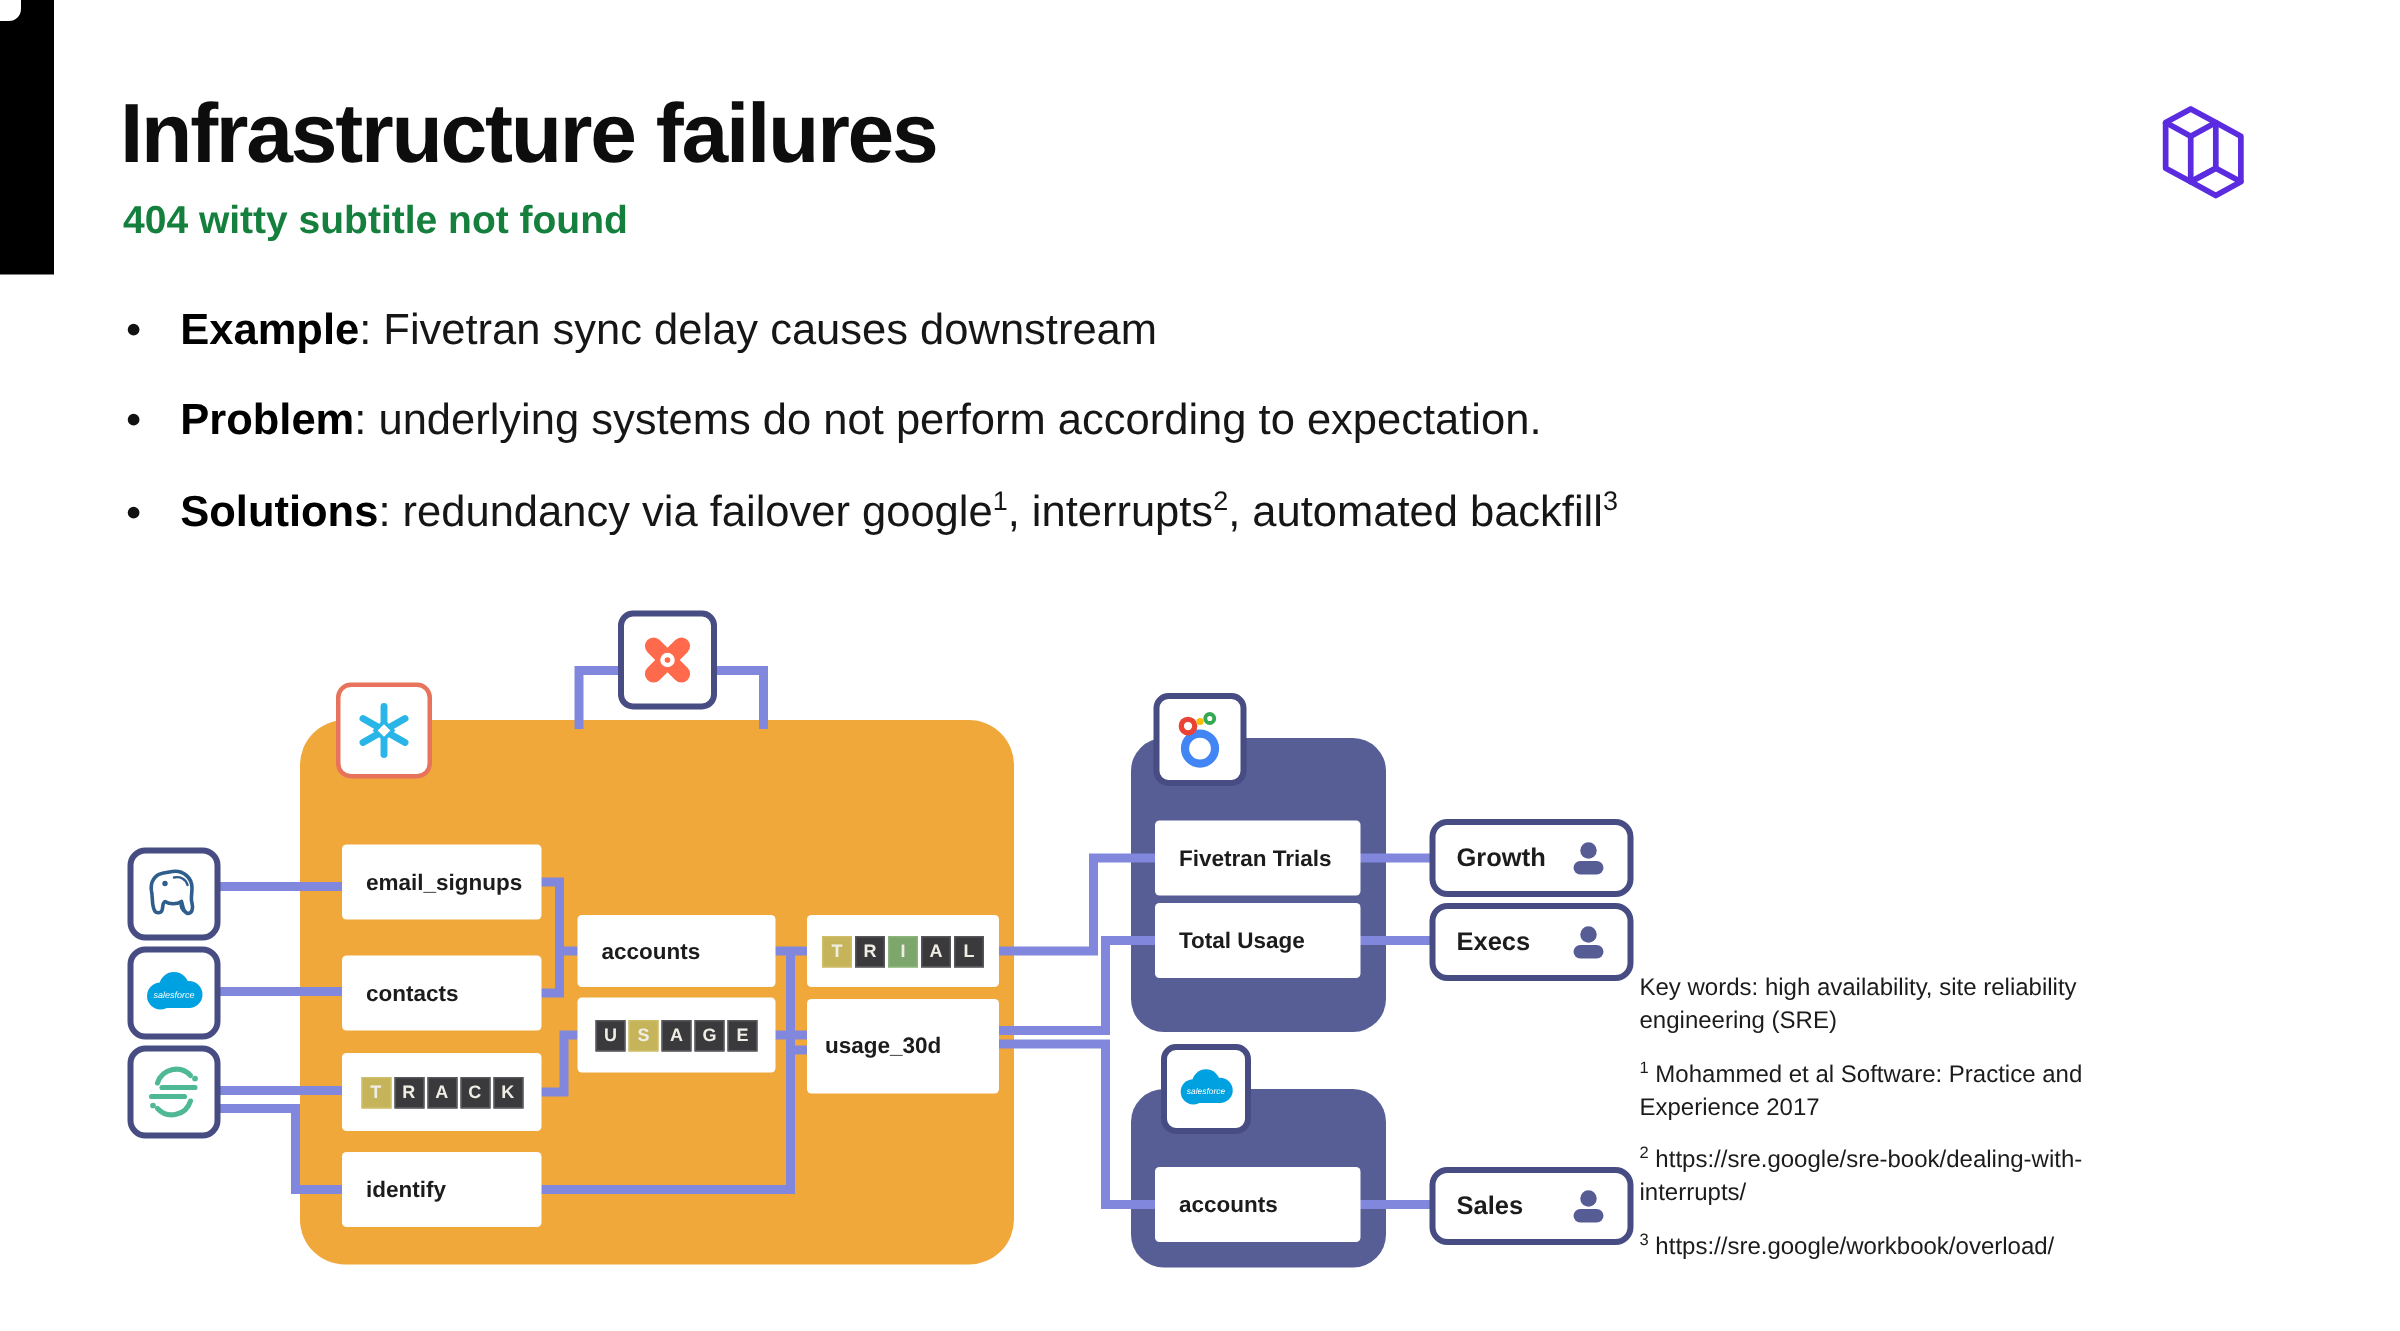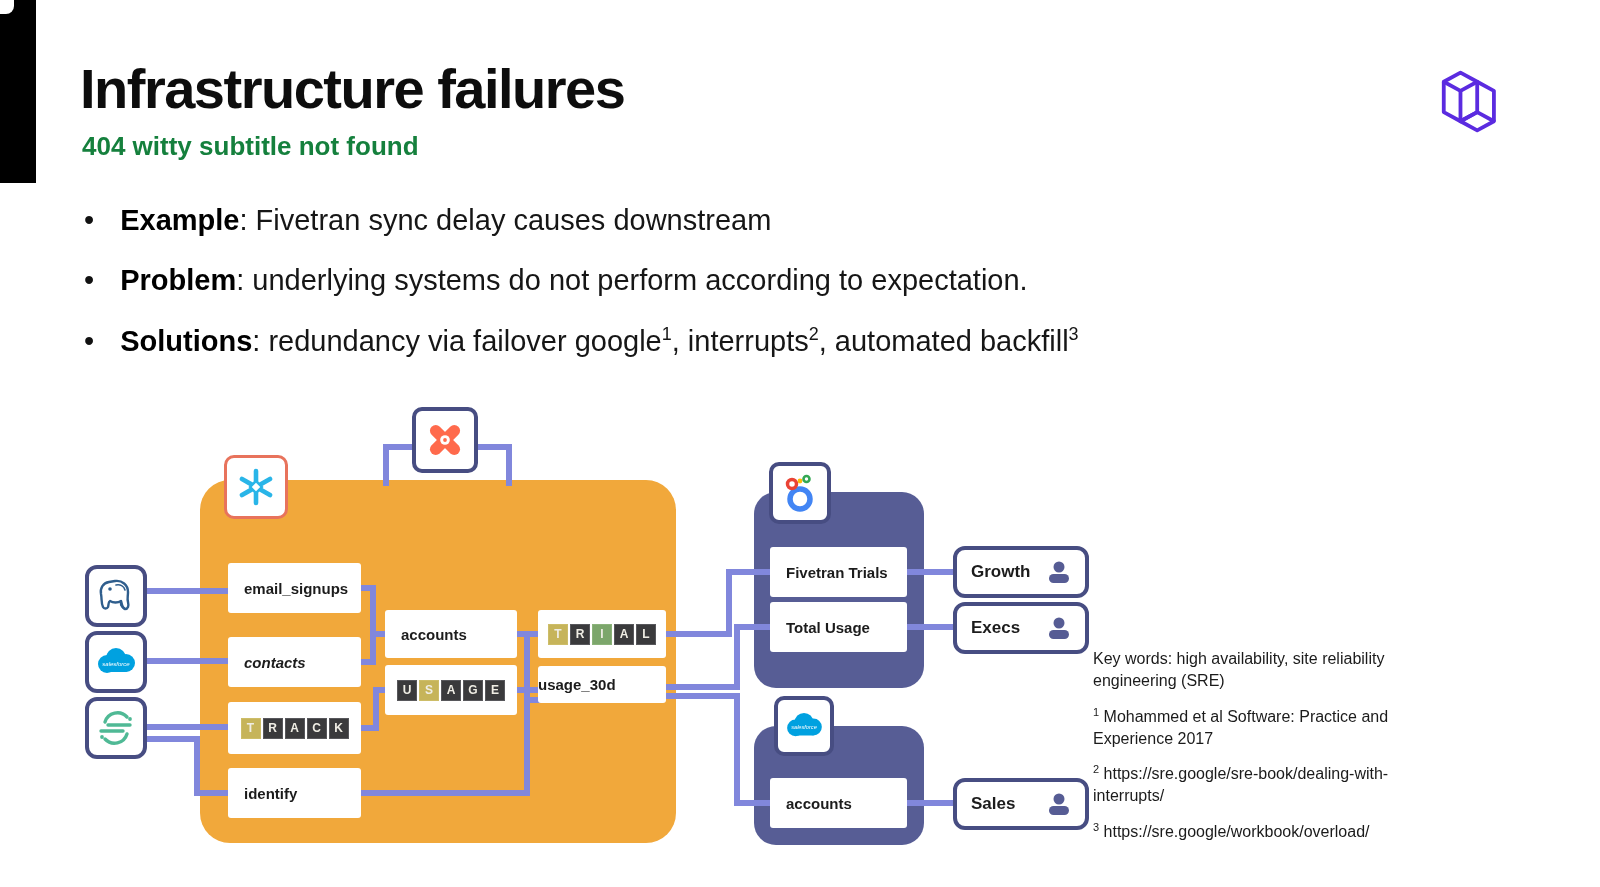--- a/index.html
+++ b/index.html
@@ -115,21 +115,21 @@
     <polyline class="conn" points="660,696 737,696 737,803 776,803"></polyline>
     <polyline class="conn" points="898,572 958,572"></polyline>
     <polyline class="conn" points="898,627 958,627"></polyline>
     <polyline class="conn" points="898,803 958,803"></polyline>
     <polyline class="conn" points="386,486 386,447 509,447 509,486"></polyline>
   </svg>
 
   <div class="abs tbox z3" style="left:228px;top:563px;width:133px;height:50px;">
       <span>email_signups</span>
     </div>
-  <div class="abs tbox z3" style="left:228px;top:637px;width:133px;height:50px;font-style:italic;">
+  <div class="abs tbox z3" style="left:228px;top:637px;width:133px;height:50px;">
       <span>contacts</span>
     </div>
   <div class="abs tbox tiles z3" style="left:228px;top:702px;width:133px;height:52px;">
     <div class="tile-row">
       <span class="tile tile-yellow">T</span>
       <span class="tile tile-dark">R</span>
       <span class="tile tile-dark">A</span>
       <span class="tile tile-dark">C</span>
       <span class="tile tile-dark">K</span>
     </div>
@@ -153,21 +153,21 @@
 
   <div class="abs tbox tiles z3" style="left:538px;top:610px;width:128px;height:48px;">
     <div class="tile-row">
       <span class="tile tile-yellow">T</span>
       <span class="tile tile-dark">R</span>
       <span class="tile tile-green">I</span>
       <span class="tile tile-dark">A</span>
       <span class="tile tile-dark">L</span>
     </div>
   </div>
-  <div class="abs tbox z3" style="left:538px;top:666px;width:128px;height:37px;padding-left:0;">
+  <div class="abs tbox z3" style="left:538px;top:666px;width:128px;height:63px;padding-left:12px;">
       <span>usage_30d</span>
     </div>
 
   <div class="abs tbox z3" style="left:770px;top:547px;width:137px;height:50px;">
       <span>Fivetran Trials</span>
     </div>
   <div class="abs tbox z3" style="left:770px;top:602px;width:137px;height:50px;">
       <span>Total Usage</span>
     </div>
   <div class="abs tbox z3" style="left:770px;top:778px;width:137px;height:50px;">

